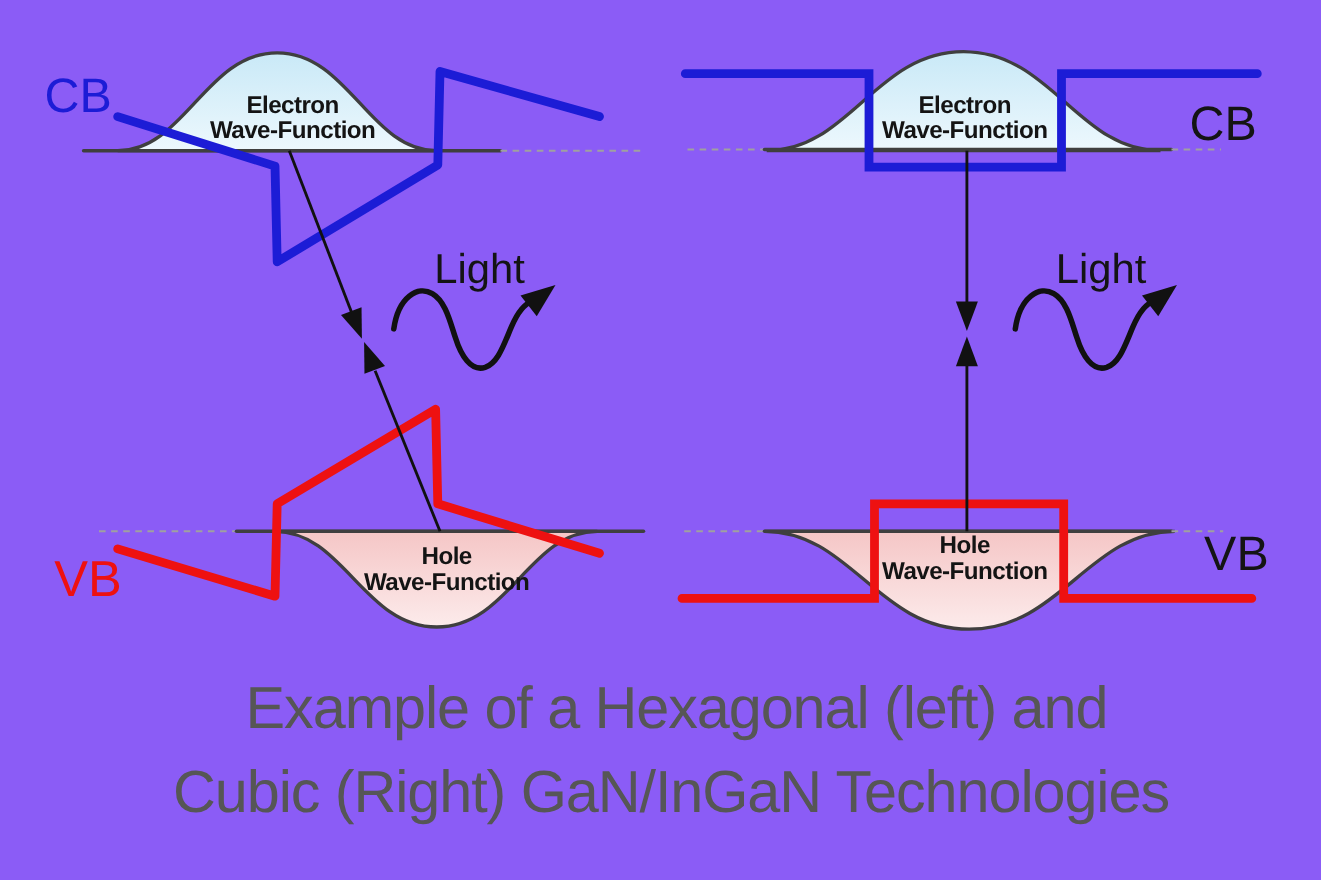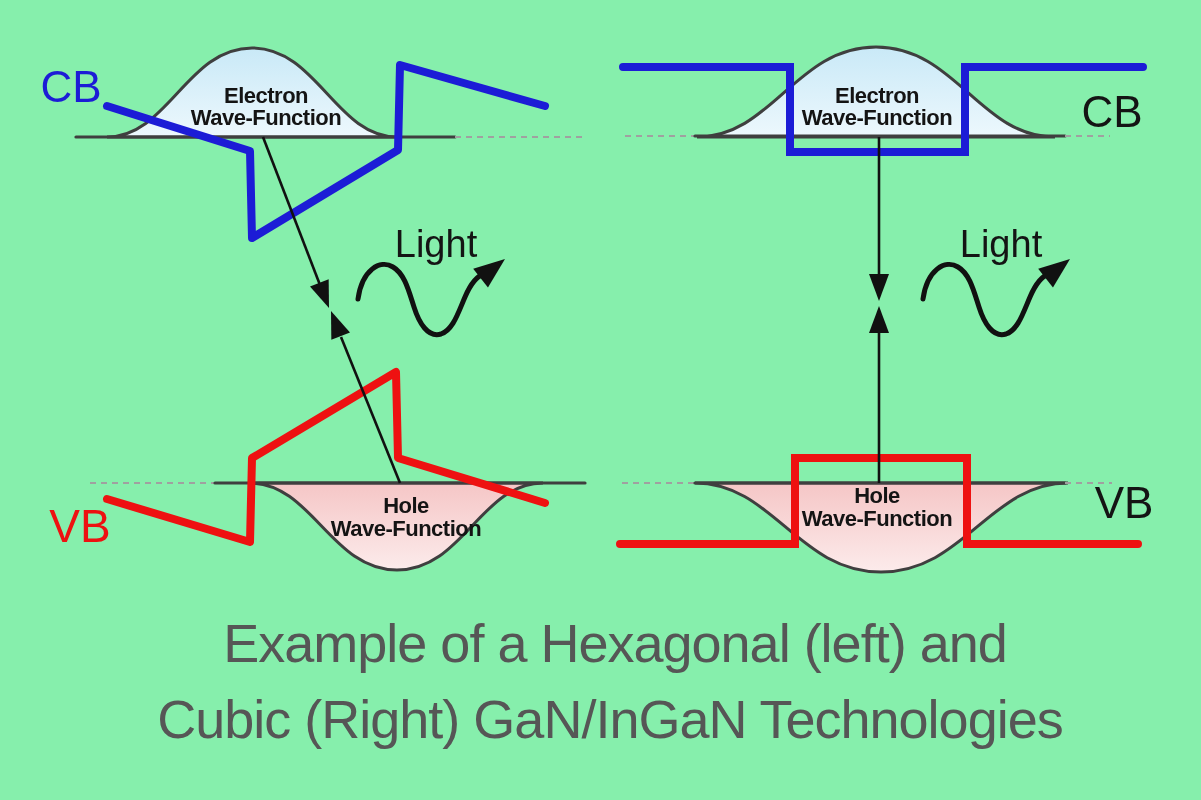--- a/index.html
+++ b/index.html
@@ -1,20 +1,20 @@
 <!DOCTYPE html>
 <html style="--band-blue: #1c1cd6; --band-red: #ee1111; --curve-outline: #3f3f3f; --baseline-dark: #3f3f3f; --baseline-dash: #a0a0a0; --arrow-black: #111111; --label-black: #141414; --caption-gray: #565656; --electron-fill-top: #c9e9f7; --electron-fill-bottom: #edf8fd; --hole-fill-top: #f5c6c6; --hole-fill-bottom: #fcebeb;"><head>
 <meta charset="utf-8">
 <style>
   html, body { margin: 0; padding: 0; background: #ffffff; }
   .stage {
     position: relative;
     width: 1201px;
     height: 800px;
-    background: #86efac;
+    background: #8b5cf6;
     overflow: hidden;
     font-family: "Liberation Sans", sans-serif;
   }
   svg { display: block; }
 
   .band        { fill: none; stroke-width: 8; }
   .band-blue   { stroke: var(--band-blue, #1c1cd6); }
   .band-red    { stroke: var(--band-red, #ee1111); }
   .band-round  { stroke-linecap: round; stroke-linejoin: round; }
   .band-square { stroke-linecap: round; stroke-linejoin: miter; }

